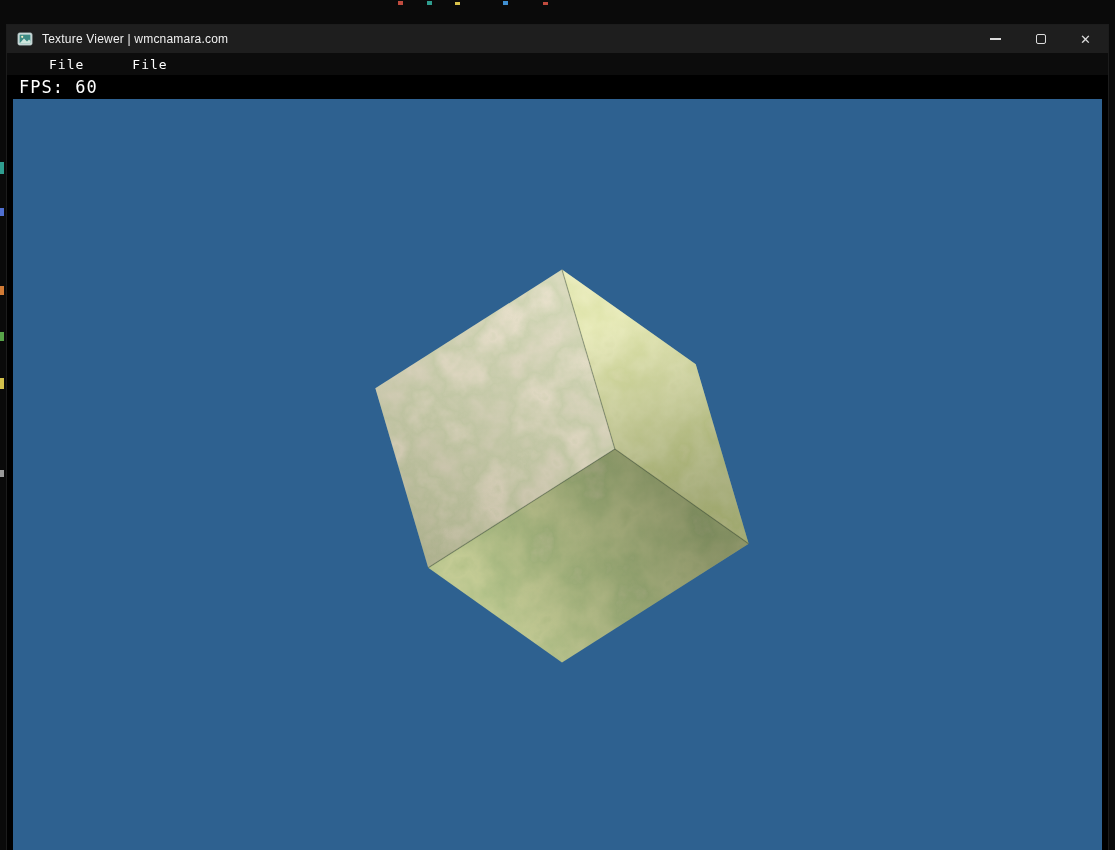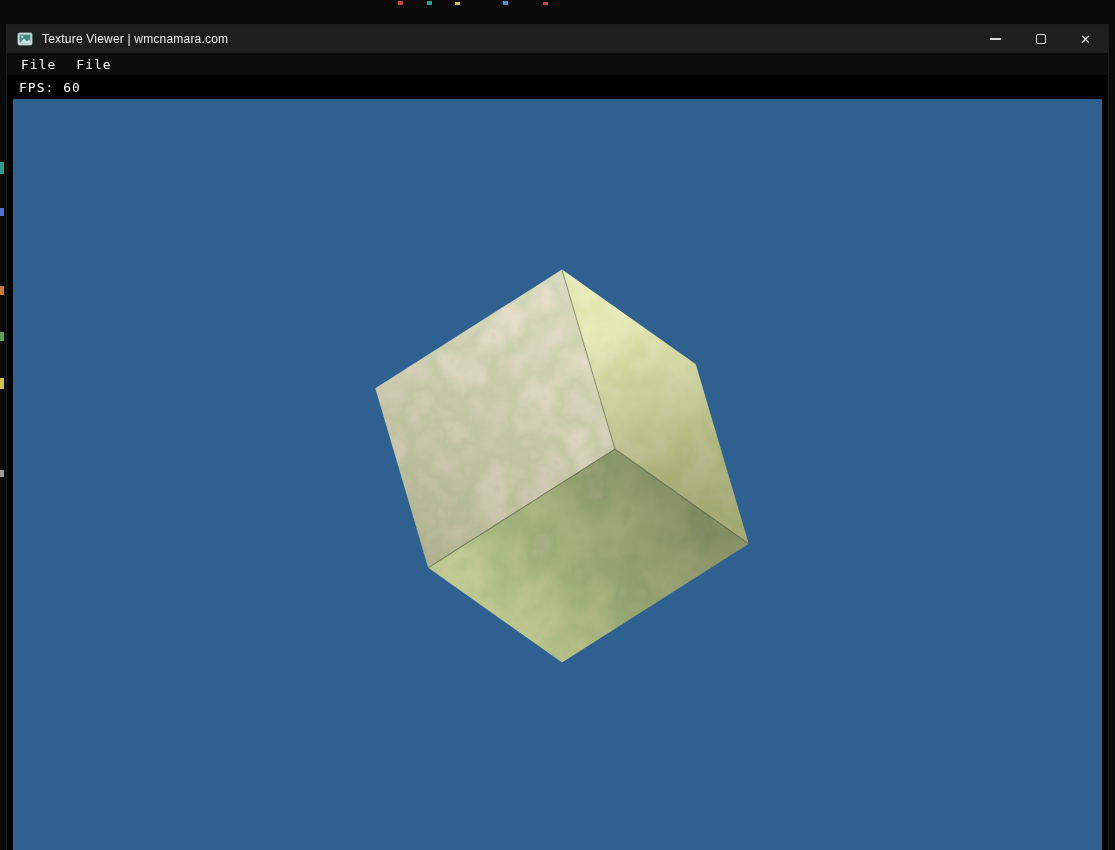--- a/index.html
+++ b/index.html
@@ -30,27 +30,27 @@
   .ico-min { width:11px; height:1.5px; background:#dcdcdc; display:block; }
   .ico-max { width:10px; height:10px; border:1.3px solid #dcdcdc; border-radius:2px; display:block; }
   .ico-close { font-size:13px; line-height:1; color:#dcdcdc; font-family:"DejaVu Sans",sans-serif; }
 
   
   .menubar {
     height:22px; flex:0 0 22px; background:#0c0c0c;
     display:flex; align-items:center; gap:20px; padding-left:14px;
     font-family:"DejaVu Sans Mono", monospace; font-size:13px; color:#ffffff;
   }
-  .menu-item { cursor:pointer; letter-spacing:1px; }
+  .menu-item { cursor:pointer; letter-spacing:1px;margin-left:28px; }
 
   
   .fpsbar {
     height:24px; flex:0 0 24px; background:#000;
     display:flex; align-items:center; padding-left:12px;
-    font-family:"DejaVu Sans Mono", monospace; font-size:13px; color:#ffffff;
+    font-family:"DejaVu Sans Mono", monospace; font-size:17px; color:#ffffff;
     letter-spacing:1px;
   }
 
   
   .viewport {
     flex:1 1 auto; margin:0 6px 2px 6px; position:relative;
     background:#2e6190; overflow:hidden;
   }
   .viewport svg { position:absolute; inset:0; width:100%; height:100%; display:block; }
 </style>

